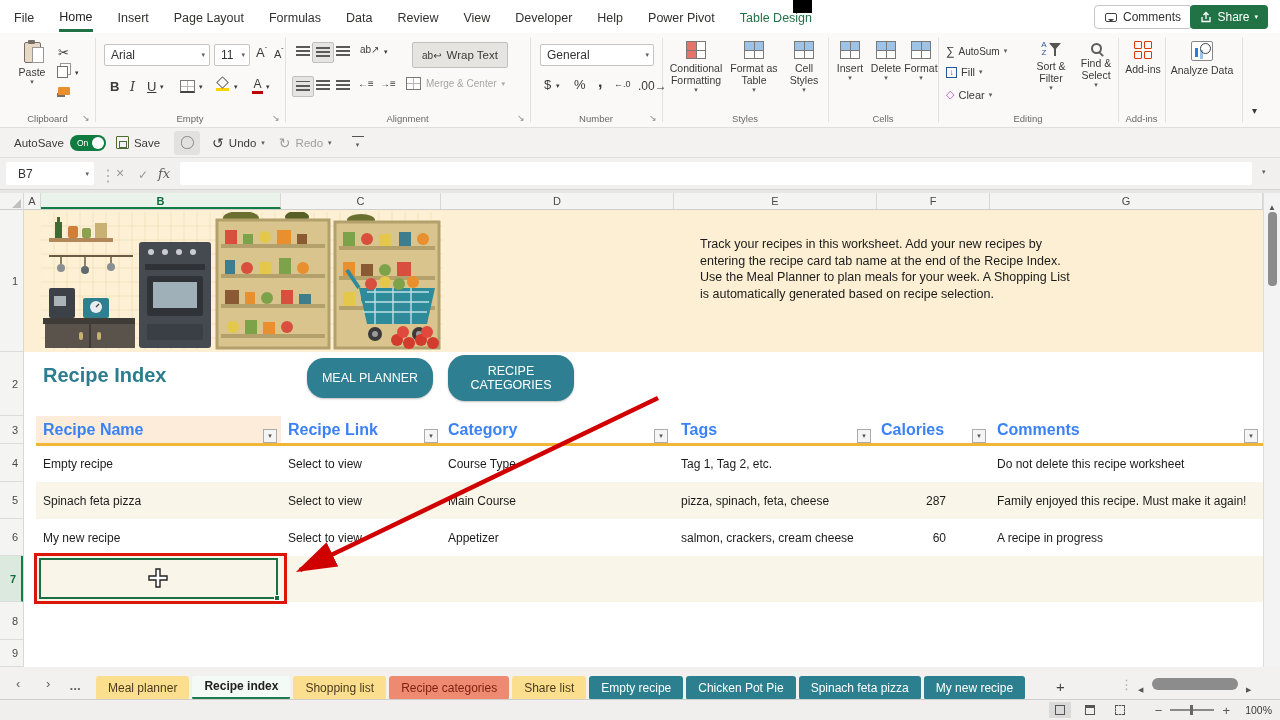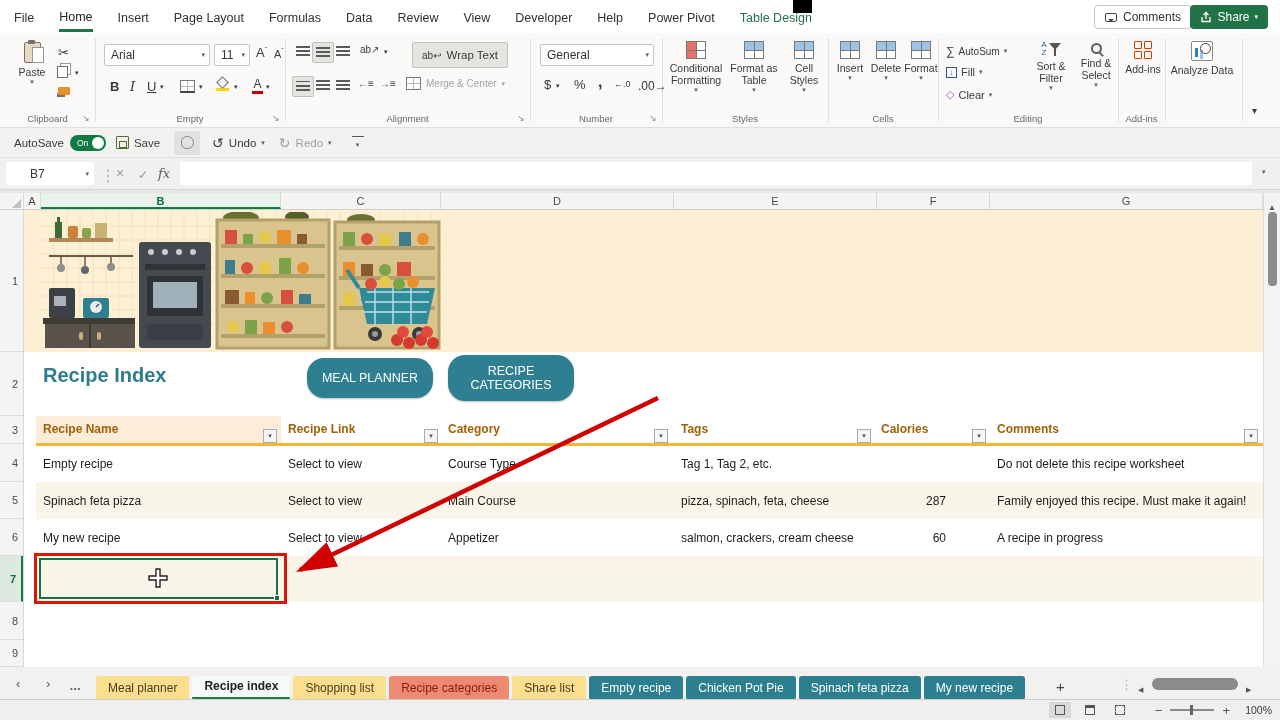--- a/index.html
+++ b/index.html
@@ -67,21 +67,21 @@
   .qitem{display:flex;align-items:center;gap:5px;margin-right:14px}
   .qpress{width:26px;height:24px;background:#e3e1df;border-radius:3px;display:flex;align-items:center;justify-content:center;margin-right:12px}
   .gUndo::after{content:"↺";font-size:14px}
   .gRedo::after{content:"↻";font-size:14px;color:#a19f9d}
   .dim{color:#a19f9d}
   .qmore{width:12px;border-top:1.5px solid #555;text-align:center;margin-left:6px}
 
   
   .fbar{left:0;top:158px;width:1280px;height:32px;background:#f1f0ee;border-bottom:1px solid #d6d4d2}
   .namebox{left:6px;top:4px;width:88px;height:23px;background:#fff;border-radius:2px;display:flex;align-items:center;font-size:12px;color:#333}
-  .namebox .v{flex:1;padding-left:24px}
+  .namebox .v{flex:1;padding-left:12px}
   .gVd::after{content:"⋮";color:#b0aeac}
   .gX::after{content:"×";color:#9a9898;font-size:14px}
   .gCk::after{content:"✓";color:#9a9898;font-size:12px}
   .gFx::after{content:"fx";font-family:"DejaVu Serif",serif;font-style:italic;font-size:13px;color:#5f5d5b}
   .finput{left:180px;top:4px;width:1072px;height:23px;background:#fff;border-radius:2px}
   .gap1{left:0;top:190px;width:1280px;height:3px;background:#e8e6e4}
 
   
   .colhdr{left:0;top:193px;width:1280px;height:17px;background:#f4f4f3;border-bottom:1px solid #cfcecd;font-size:11px;color:#4a4a4a}
   .corner{left:0;top:0;width:24px;height:17px;border-right:1px solid #d8d8d8;position:absolute}
@@ -91,21 +91,21 @@
   .gutter{left:0;top:210px;width:24px;height:457px;background:#f4f4f3;border-right:1px solid #d8d8d8;font-size:11px;color:#4a4a4a}
   .rnum{position:absolute;left:0;width:23px;text-align:right;padding-right:5px;border-bottom:1px solid #dcdcdc;display:flex;align-items:center;justify-content:flex-end}
   .rnum.sel{background:#dbe9df;color:#0f6b3c;font-weight:700;border-right:2px solid #117c43}
 
   
   .band1{left:24px;top:210px;width:1239px;height:142px;background:#fcefd3}
   .introbox{left:700px;top:236px;width:382px;font-size:12.5px;line-height:1.33;color:#1b1b1b}
   .ptitle{left:43px;top:364px;font-size:20px;font-weight:700;color:#2c7d90}
   .tealbtn{background:#2e7f91;color:#fff;border-radius:17px;display:flex;align-items:center;justify-content:center;text-align:center;font-size:12.5px;line-height:1.15;box-shadow:0 1px 2px rgba(0,0,0,.25)}
   .hdrname{left:36px;top:416px;width:245px;height:27px;background:#fcecd9}
-  .th{position:absolute;top:416px;height:21px;line-height:27px;font-weight:700;font-size:12px;color:#a16207;white-space:nowrap}
+  .th{position:absolute;top:416px;height:21px;line-height:27px;font-weight:700;font-size:16px;color:#3b82f6;white-space:nowrap}
   .filter{position:absolute;top:429px;width:14px;height:14px;background:#f5f5f5;border:1px solid #ababab;display:flex;align-items:center;justify-content:center}
   .filter::after{content:"▾";font-size:7px;color:#555}
   .goldline{left:36px;top:443px;width:1227px;height:3px;background:#f2b636}
   .rowband{left:36px;width:1227px;background:#f9f5e8}
   .trow{position:absolute;left:0;top:0;width:1280px;font-size:12px;color:#1c1c1c}
   .trow span{position:absolute;white-space:nowrap}
   .c0{left:43px}.c1{left:288px}.c2{left:448px}.c3{left:681px}
   .c4{left:877px;width:69px;text-align:right}
   .c5{left:997px}
   .selcell{left:39px;top:558px;width:239px;height:41px;border:2px solid #1a7044}
@@ -530,20 +530,21 @@
     <g>
       <circle cx="356" cy="128" r="6" fill="#d23b2e"></circle>
         <circle cx="368" cy="131" r="6" fill="#d23b2e"></circle>
         <circle cx="380" cy="128" r="6" fill="#d23b2e"></circle>
         <circle cx="392" cy="131" r="6" fill="#d23b2e"></circle>
         <circle cx="362" cy="120" r="6" fill="#e04a3c"></circle>
         <circle cx="386" cy="120" r="6" fill="#e04a3c"></circle>
     </g>
   </svg>
 
+  <div class="ab introbox">Track your recipes in this worksheet. Add your new recipes by entering the recipe card tab name at the end of the Recipe Index. Use the Meal Planner to plan meals for your week. A Shopping List is automatically generated based on recipe selection.</div>
   <div class="ab ptitle">Recipe Index</div>
   <div class="ab tealbtn" style="left:307px;top:358px;width:126px;height:40px">MEAL PLANNER</div>
   <div class="ab tealbtn" style="left:448px;top:355px;width:126px;height:46px;padding:0 14px">RECIPE CATEGORIES</div>
 
   <div class="ab hdrname"></div>
   <div class="th" style="left:43px">Recipe Name</div>
   <div class="th" style="left:288px">Recipe Link</div>
   <div class="th" style="left:448px">Category</div>
   <div class="th" style="left:681px">Tags</div>
   <div class="th" style="left:881px">Calories</div>

